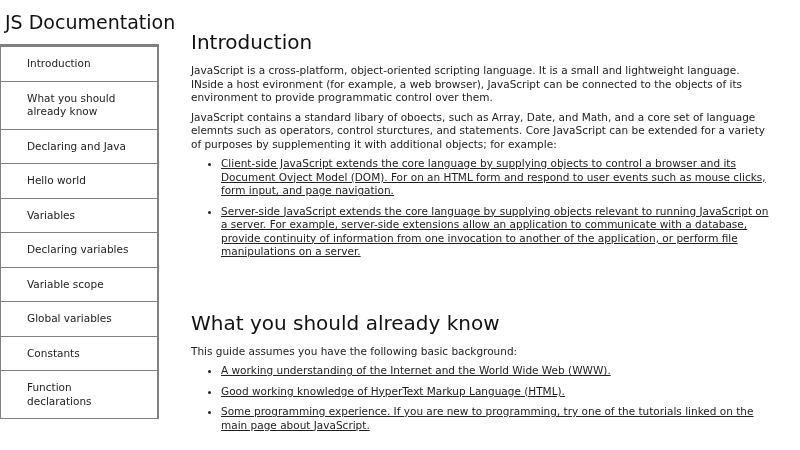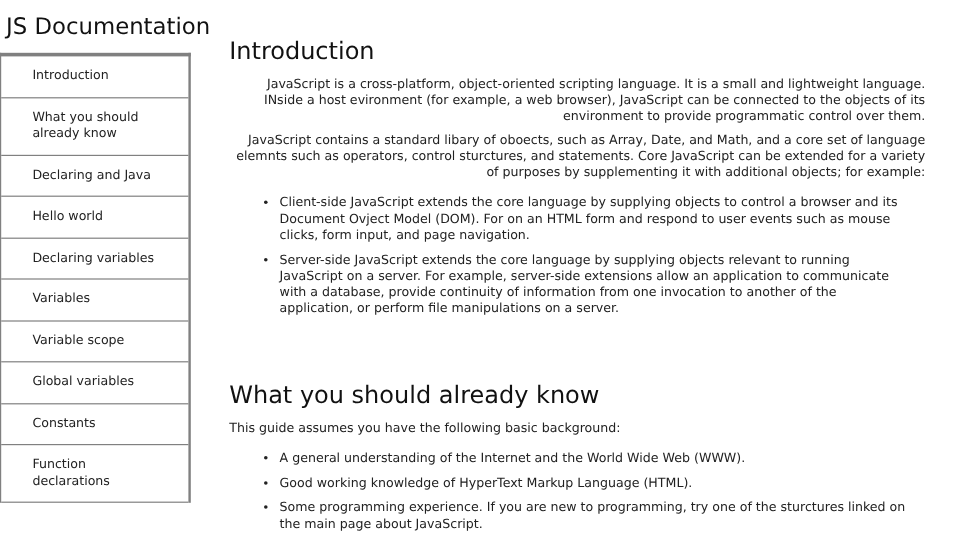--- a/index.html
+++ b/index.html
@@ -39,38 +39,38 @@
     }
     h2 {
       font-weight: normal; font-size: 20px; color: #111;
       margin: 0; padding: 0;
     }
     p, li {
       font-size: 10.5px; line-height: 13.5px; color: #222;
       margin: 0;
     }
     .section-intro h2 { padding-top: 30px; margin-bottom: 10px; }
-    .section-intro p { margin-bottom: 6px; text-align: right; }
-    ul { margin: 12px; padding-left: 30px; }
+    .section-intro p { margin-bottom: 6px; }
+    ul { margin: 0; padding-left: 30px; text-decoration: underline; }
     ul li { margin-bottom: 7px; }
     .section-know h2 { margin-top: 52px; margin-bottom: 10px; }
     .section-know p { margin-bottom: 6px; }
   </style>
 </head>
 <body>
 
 <nav id="navbar">
   <header>JS Documentation</header>
   <div class="nav-list">
     <a class="nav-link">Introduction</a>
     <a class="nav-link">What you should already know</a>
     <a class="nav-link">Declaring and Java</a>
     <a class="nav-link">Hello world</a>
+    <a class="nav-link">Variables</a>
     <a class="nav-link">Declaring variables</a>
-    <a class="nav-link">Variables</a>
     <a class="nav-link">Variable scope</a>
     <a class="nav-link">Global variables</a>
     <a class="nav-link">Constants</a>
     <a class="nav-link">Function declarations</a>
   </div>
 </nav>
 
 <main id="main">
   <section class="section-intro">
     <h2>Introduction</h2>
@@ -78,18 +78,18 @@
     <p>JavaScript contains a standard libary of oboects, such as Array, Date, and Math, and a core set of language elemnts such as operators, control sturctures, and statements. Core JavaScript can be extended for a variety of purposes by supplementing it with additional objects; for example:</p>
     <ul>
       <li>Client-side JavaScript extends the core language by supplying objects to control a browser and its Document Ovject Model (DOM). For on an HTML form and respond to user events such as mouse clicks, form input, and page navigation.</li>
       <li>Server-side JavaScript extends the core language by supplying objects relevant to running JavaScript on a server. For example, server-side extensions allow an application to communicate with a database, provide continuity of information from one invocation to another of the application, or perform file manipulations on a server.</li>
     </ul>
   </section>
   <section class="section-know">
     <h2>What you should already know</h2>
     <p>This guide assumes you have the following basic background:</p>
     <ul>
-      <li>A general understanding of the Internet and the World Wide Web (WWW).</li>
+      <li>A working understanding of the Internet and the World Wide Web (WWW).</li>
       <li>Good working knowledge of HyperText Markup Language (HTML).</li>
-      <li>Some programming experience. If you are new to programming, try one of the sturctures linked on the main page about JavaScript.</li>
+      <li>Some programming experience. If you are new to programming, try one of the tutorials linked on the main page about JavaScript.</li>
     </ul>
   </section>
 </main>
 
 </body></html>

